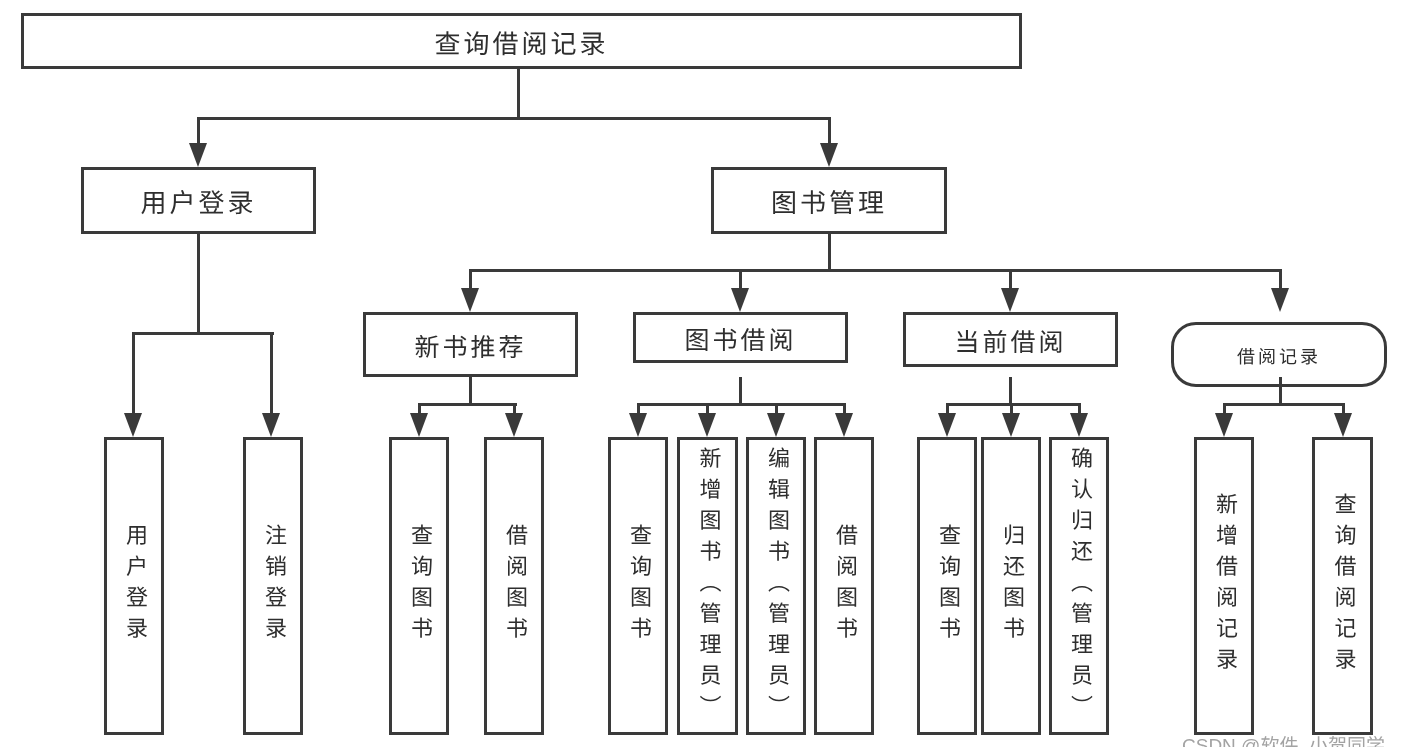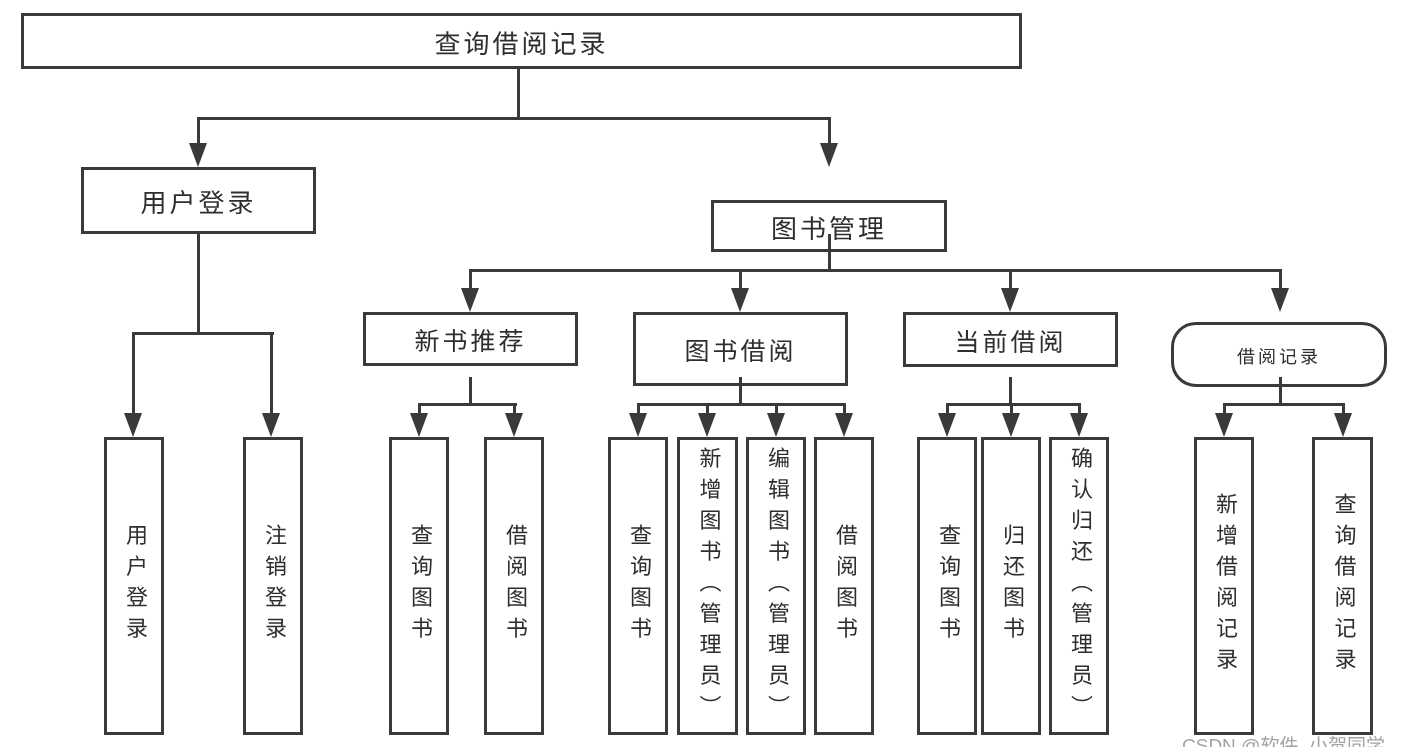--- a/index.html
+++ b/index.html
@@ -41,42 +41,42 @@
   <div class="hbox" style="left:21px;top:13px;width:1001px;height:56px;">查询借阅记录</div>
 
   <div class="vline" style="left:517px;top:68px;height:49px;"></div>
   <div class="hline" style="left:197px;top:117px;width:634px;"></div>
   <div class="vline" style="left:197px;top:117px;height:29px;"></div>
   <div class="arrow" style="left:189px;top:143px;"></div>
   <div class="vline" style="left:828px;top:117px;height:29px;"></div>
   <div class="arrow" style="left:820px;top:143px;"></div>
 
   <div class="hbox" style="left:81px;top:167px;width:235px;height:67px;">用户登录</div>
-  <div class="hbox" style="left:711px;top:167px;width:236px;height:52px;margin-top:33px;">图书管理</div>
+  <div class="hbox" style="left:711px;top:167px;width:236px;height:67px;">图书管理</div>
 
   <div class="vline" style="left:197px;top:234px;height:100px;"></div>
   <div class="hline" style="left:132px;top:332px;width:142px;"></div>
   <div class="vline" style="left:132px;top:332px;height:83px;"></div>
   <div class="arrow" style="left:124px;top:413px;"></div>
   <div class="vline" style="left:270px;top:332px;height:83px;"></div>
   <div class="arrow" style="left:262px;top:413px;"></div>
 
   <div class="vline" style="left:828px;top:234px;height:37px;"></div>
   <div class="hline" style="left:469px;top:269px;width:812px;"></div>
   <div class="vline" style="left:469px;top:269px;height:21px;"></div>
   <div class="arrow" style="left:461px;top:288px;"></div>
   <div class="vline" style="left:739px;top:269px;height:21px;"></div>
   <div class="arrow" style="left:731px;top:288px;"></div>
   <div class="vline" style="left:1009px;top:269px;height:21px;"></div>
   <div class="arrow" style="left:1001px;top:288px;"></div>
   <div class="vline" style="left:1279px;top:269px;height:21px;"></div>
   <div class="arrow" style="left:1271px;top:288px;"></div>
 
-  <div class="hbox" style="left:363px;top:312px;width:215px;height:54px;font-size:25px;">新书推荐</div>
-  <div class="hbox" style="left:633px;top:312px;width:215px;height:74px;font-size:25px;">图书借阅</div>
+  <div class="hbox" style="left:363px;top:312px;width:215px;height:65px;font-size:25px;">新书推荐</div>
+  <div class="hbox" style="left:633px;top:312px;width:215px;height:51px;font-size:25px;">图书借阅</div>
   <div class="hbox" style="left:903px;top:312px;width:215px;height:55px;font-size:25px;">当前借阅</div>
   <div class="hbox" style="left:1171px;top:322px;width:216px;height:65px;font-size:18px;border-radius:25px;">借阅记录</div>
 
   <div class="vline" style="left:469px;top:377px;height:28px;"></div>
   <div class="hline" style="left:418px;top:403px;width:99px;"></div>
   <div class="vline" style="left:418px;top:403px;height:12px;"></div>
   <div class="arrow" style="left:410px;top:413px;"></div>
   <div class="vline" style="left:513px;top:403px;height:12px;"></div>
   <div class="arrow" style="left:505px;top:413px;"></div>
 

